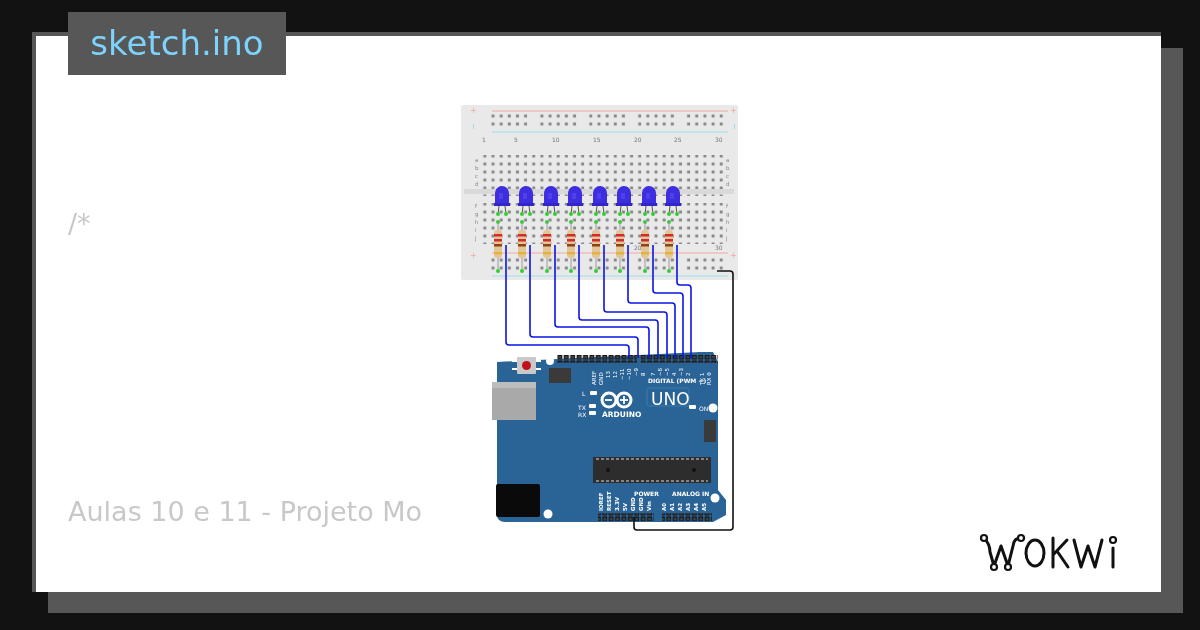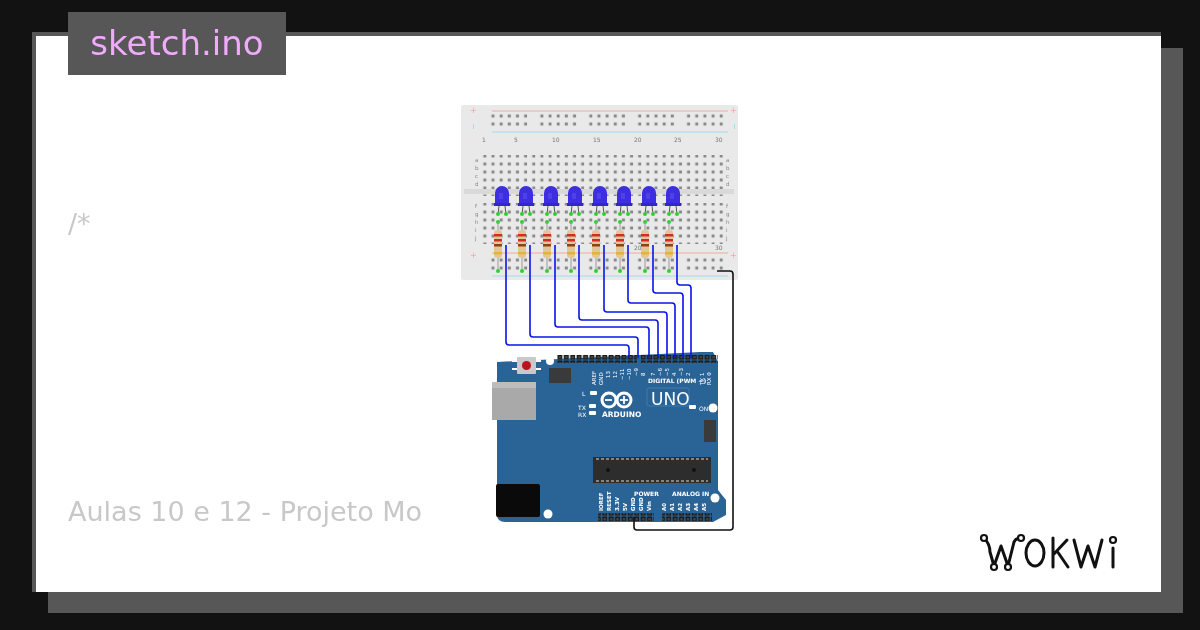--- a/index.html
+++ b/index.html
@@ -1,39 +1,39 @@
 <!DOCTYPE html>
 <html><head>
 <meta charset="utf-8">
 <style>
   html,body{margin:0;padding:0;}
   body{width:1200px;height:630px;background:#121212;position:relative;overflow:hidden;font-family:"DejaVu Sans","Liberation Sans",sans-serif;}
   .shadow{position:absolute;left:48px;top:48px;width:1135px;height:565px;background:#575757;}
   .card{position:absolute;left:32px;top:32px;width:1129px;height:560px;background:#575757;}
   .card-inner{position:absolute;left:4px;top:4px;right:0;bottom:0;background:#ffffff;overflow:hidden;}
-  .tab{position:absolute;left:68px;top:12px;height:63px;width:218px;background:#575757;color:#f0abfc;font-size:34px;line-height:63px;text-align:center;z-index:5;}
+  .tab{position:absolute;left:68px;top:12px;height:63px;width:218px;background:#575757;color:#7dd3fc;font-size:34px;line-height:63px;text-align:center;z-index:5;}
   .code{position:absolute;left:68px;top:104px;color:#c8c8c8;font-size:27px;line-height:48px;white-space:pre;z-index:1;}
   .code .line{height:48px;}
   .circuit{position:absolute;left:0;top:0;width:1200px;height:630px;z-index:3;}
   .logo{position:absolute;left:978px;top:528px;z-index:4;}
 </style>
 </head>
 <body>
 
 <div class="shadow"></div>
 <div class="card">
   <div class="card-inner"></div>
 </div>
 
 <div class="tab">sketch.ino</div>
 
 <div class="code">
   <div class="line">/*</div>
   <div class="line"></div>
-  <div class="line">Aulas 10 e 12 - Projeto Mo</div>
+  <div class="line">Aulas 10 e 11 - Projeto Mo</div>
   
   
   
   
   
   
   
 </div>
 
 <svg class="circuit" width="1200" height="630" viewBox="0 0 1200 630" xmlns="http://www.w3.org/2000/svg">

